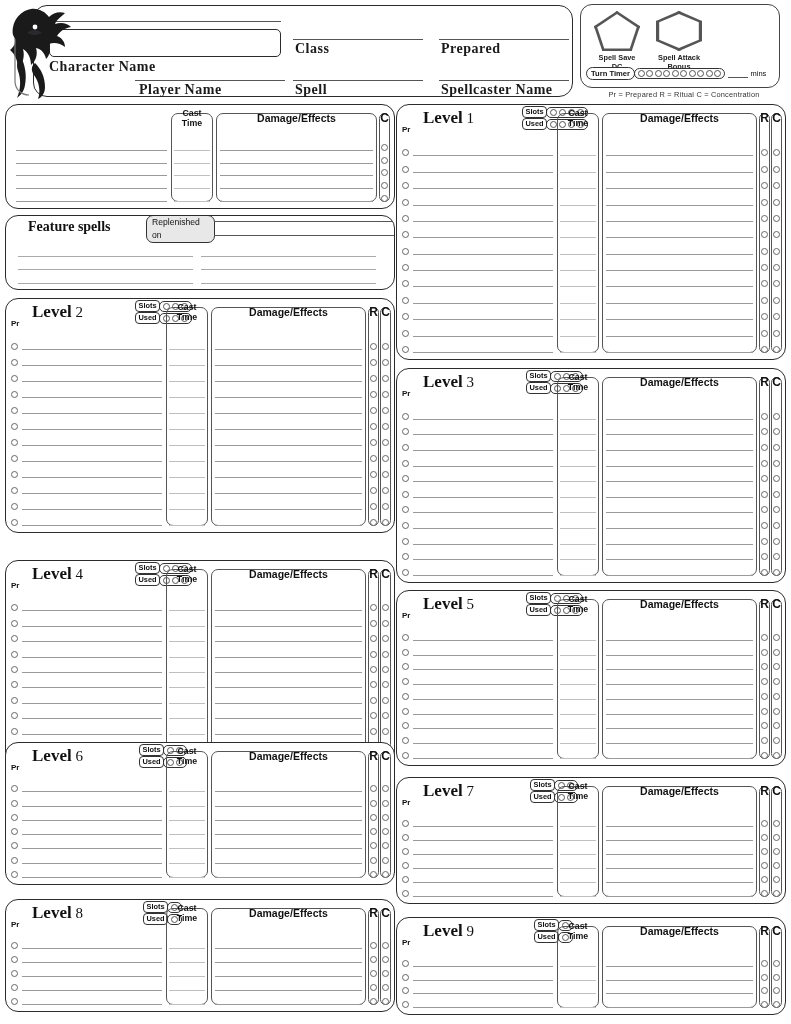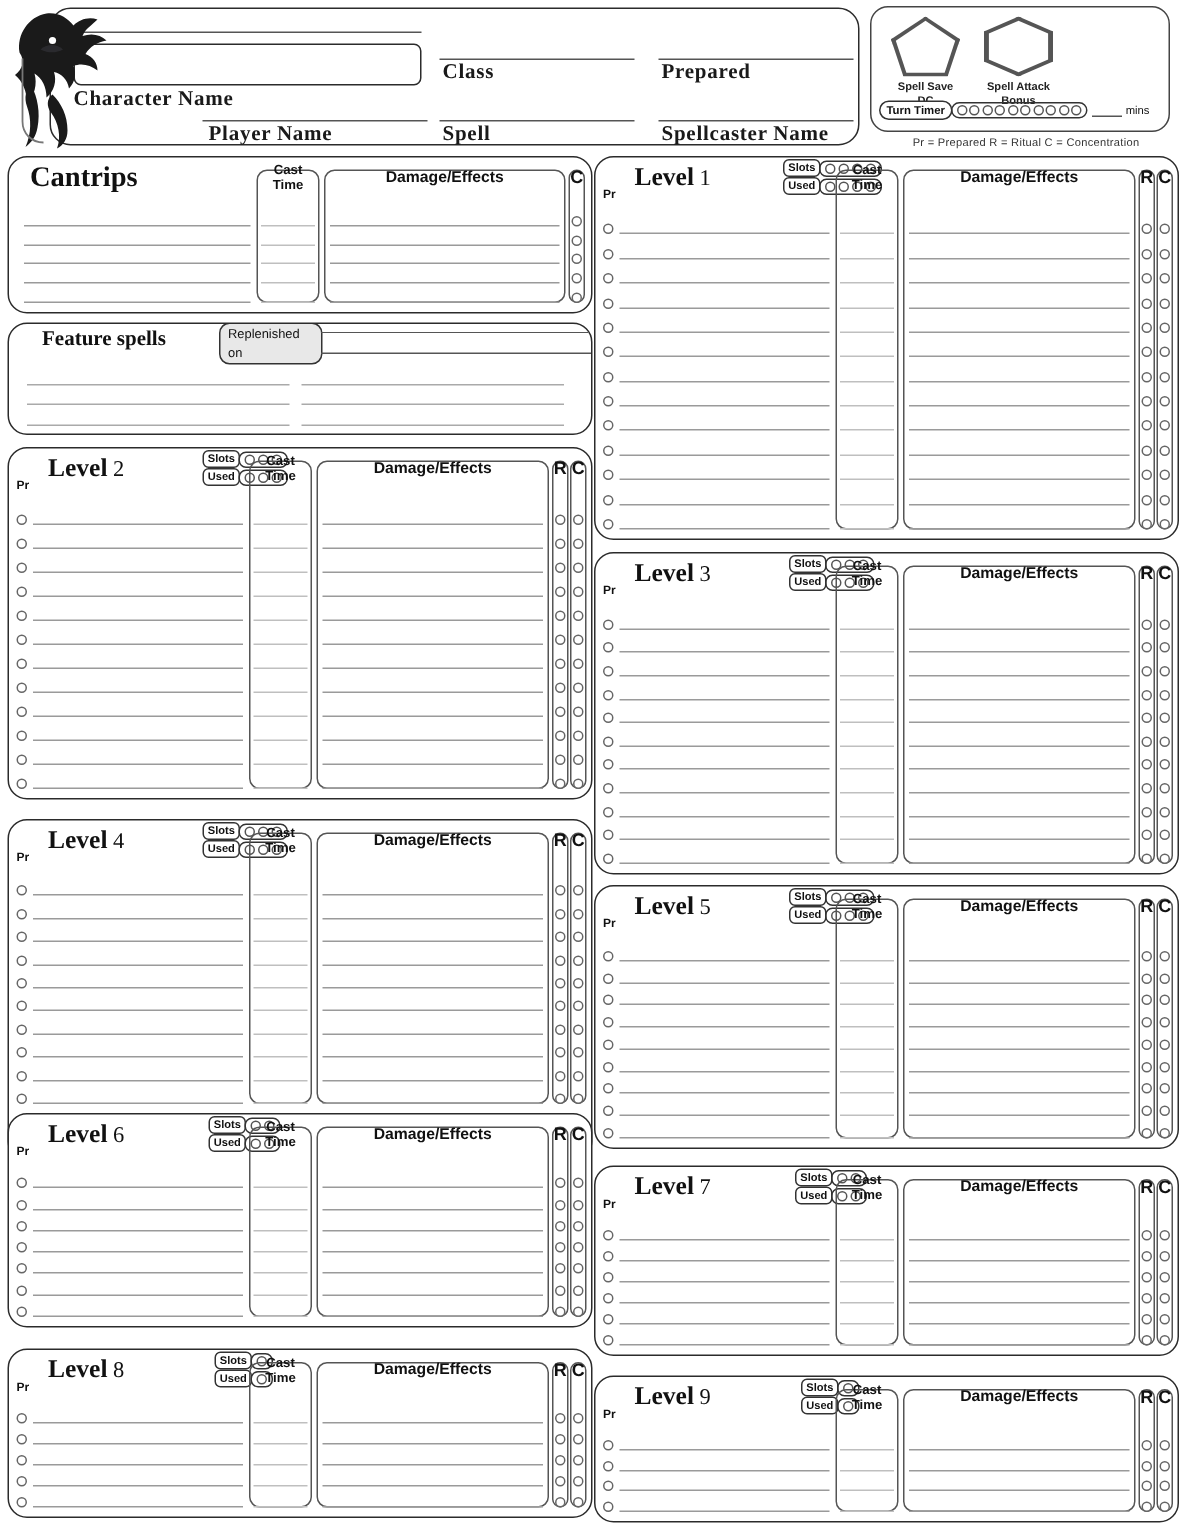--- a/index.html
+++ b/index.html
@@ -191,23 +191,20 @@
           <span class="tc"></span>
           <span class="tc"></span>
         </span>
       <span class="mins-line"></span>
       <span class="mins-txt">mins</span>
     </div>
   </div>
   <div class="legend">Pr = Prepared    R = Ritual      C = Concentration</div>
 
   <div class="block" id="cantrips-block" style="left:5px; top:104px; width:390px; height:105px;">
-    <div class="blk-head">
-      <div class="blk-title" style="left:14px; top:3px; font-size:19px;">Cantrips</div>
-    </div>
   <div class="vcol" style="left: 165px; top: 8px; width: 42px; height: 89px;"></div>
       <div class="vcol" style="left: 210px; top: 8px; width: 161px; height: 89px;"></div>
       <div class="vcol" style="left: 373px; top: 8px; width: 11px; height: 89px;"></div>
       <div class="colhdr small" style="left: 165px; top: 3px; width: 42px;">
         <div>Cast</div>
         <div>Time</div>
       </div>
       <div class="colhdr" style="left: 210px; top: 7px; width: 161px;">Damage/Effects</div>
       <div class="colhdr" style="left: 373px; top: 6px; width: 11px; font-size: 12px;">C</div>
       <div style="position: absolute; left: 10px; top: 44.8px; width: 151px; border-bottom: 1px solid rgb(154, 154, 154);"></div>
@@ -557,21 +554,21 @@
         <div class="rc-dot" style="left: 5px; top: 184.364px;"></div>
         <div class="rc-dot" style="left: 364px; top: 184.364px;"></div>
         <div class="rc-dot" style="left: 376px; top: 184.364px;"></div>
         <div style="position: absolute; left: 16px; top: 206px; width: 140px; border-bottom: 1px solid rgb(154, 154, 154);"></div>
         <div style="position: absolute; left: 163px; top: 206px; width: 36px; border-bottom: 1px solid rgb(191, 191, 191);"></div>
         <div style="position: absolute; left: 209px; top: 206px; width: 147px; border-bottom: 1px solid rgb(154, 154, 154);"></div>
         <div class="rc-dot" style="left: 5px; top: 200px;"></div>
         <div class="rc-dot" style="left: 364px; top: 200px;"></div>
         <div class="rc-dot" style="left: 376px; top: 200px;"></div>
       </div>
-      <div class="block" style="left: 5px; top: 546px; width: 390px; height: 228px;">
+      <div class="block" style="left: 5px; top: 560px; width: 390px; height: 228px;">
         <div class="blk-title"><span>Level</span><span class="num"> 4</span></div>
         <div class="slotgrp" style="left: 129px;">
           <div class="slotrow">
             <span class="slotlbl">Slots</span>
             <span class="slotcircles">
               <span class="sc"></span>
               <span class="sc"></span>
               <span class="sc"></span>
             </span>
           </div>

